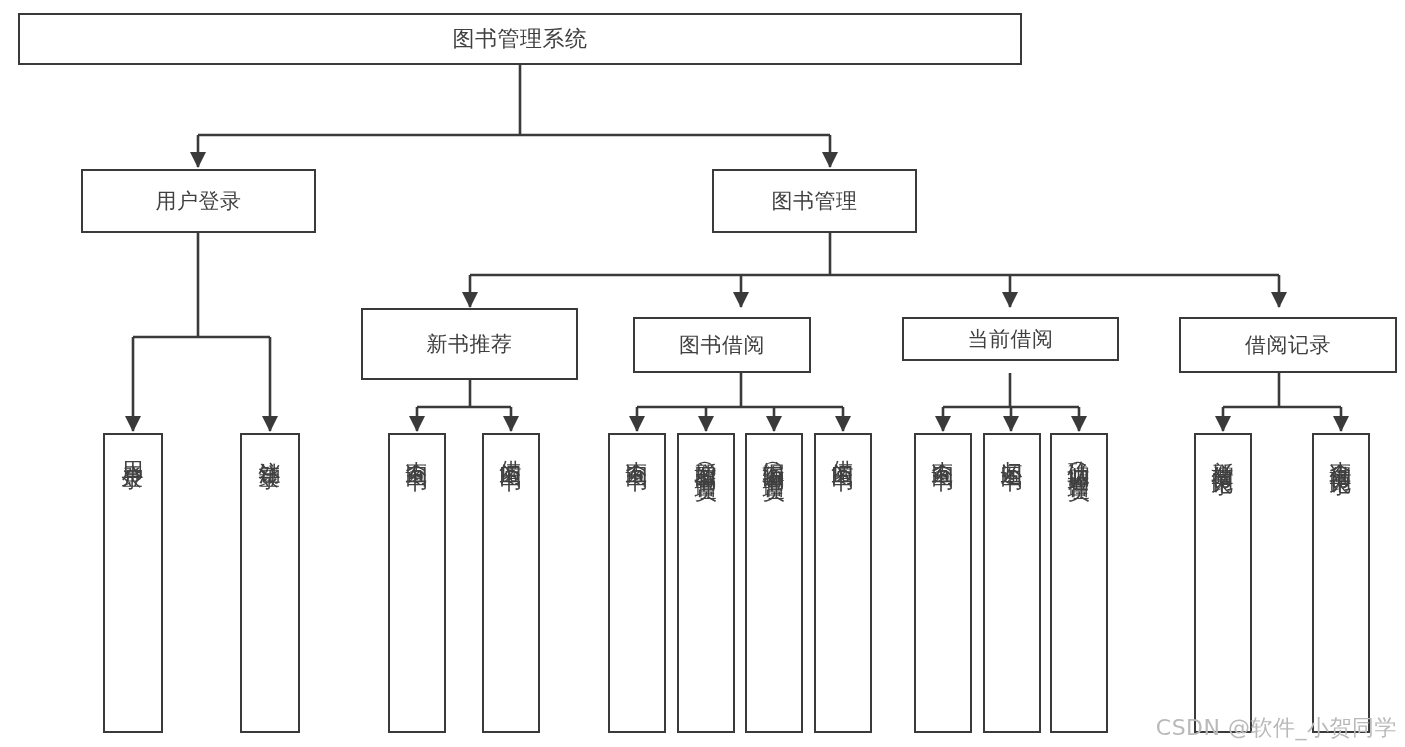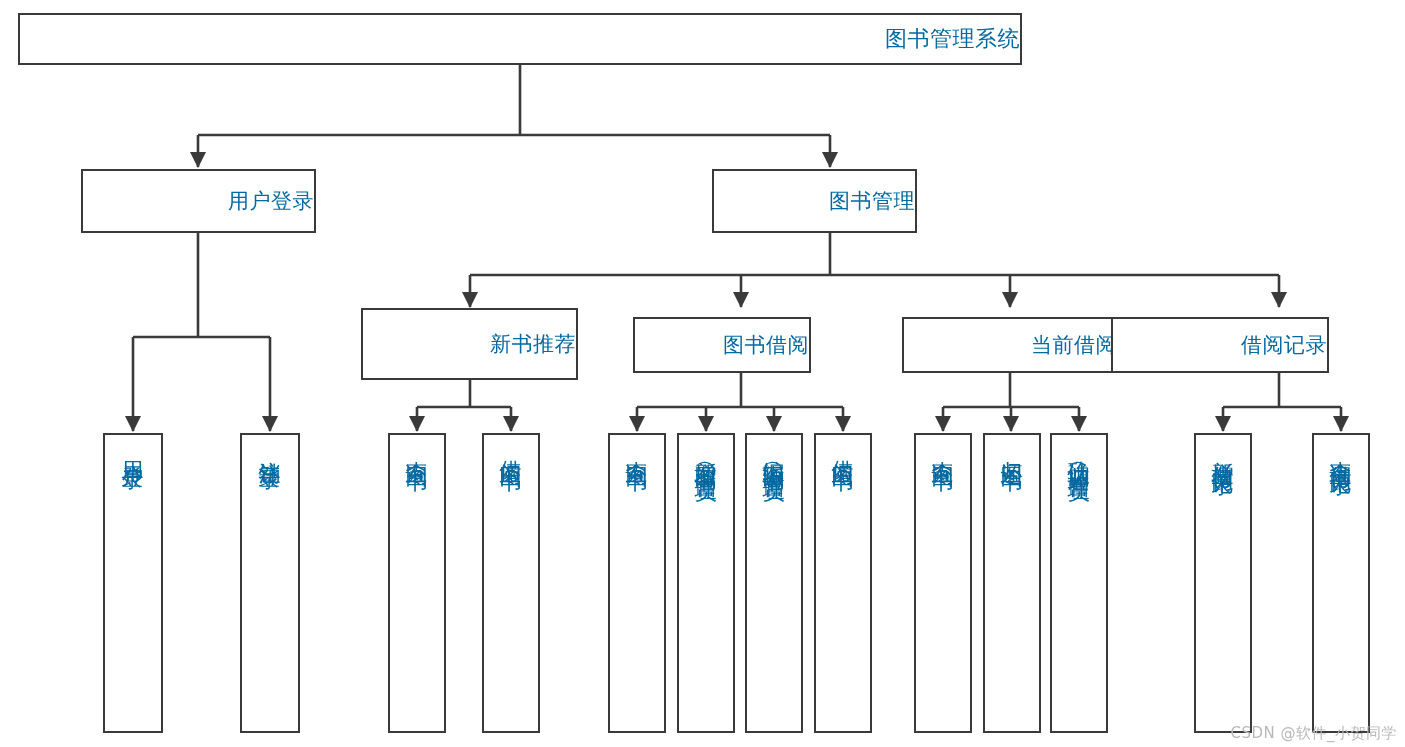--- a/index.html
+++ b/index.html
@@ -26,22 +26,22 @@
     height: 747px;
     pointer-events: none;
   }
   .node {
     position: absolute;
     box-sizing: border-box;
     background: #ffffff;
     border: 2px solid #3a3a3a;
     display: flex;
     align-items: center;
-    justify-content: flex-end;
-    color: #0369a1;
+    justify-content: center;
+    color: #404040;
     z-index: 2;
   }
   .node .lbl {
     display: block;
     text-align: center;
     line-height: 1.16;
     letter-spacing: 0.5px;
   }
   .node.horizontal .lbl {
     font-size: 21px;
@@ -62,21 +62,21 @@
     line-height: 1.05;
     margin: 0 auto;
   }
   .node.vertical.mid .lbl {
     margin-top: 0;
   }
   #watermark {
     position: absolute;
     right: 8px;
     bottom: 4px;
-    font-size: 15px;
+    font-size: 22px;
     color: #b9b9b9;
     letter-spacing: 0.5px;
     white-space: nowrap;
     z-index: 3;
     font-family: "DejaVu Sans", "Liberation Sans", sans-serif;
   }
 </style>
 </head>
 <body>
 
@@ -142,24 +142,24 @@
   <div class="node horizontal" style="left:712px; top:169px; width:205px; height:64px;">
     <span class="lbl">图书管理</span>
   </div>
 
   <div class="node horizontal" style="left:361px; top:308px; width:217px; height:72px;">
     <span class="lbl">新书推荐</span>
   </div>
   <div class="node horizontal" style="left:633px; top:317px; width:178px; height:56px;">
     <span class="lbl">图书借阅</span>
   </div>
-  <div class="node horizontal" style="left:902px; top:317px; width:217px; height:56px;">
+  <div class="node horizontal" style="left:902px; top:317px; width:217px; height:44px;">
     <span class="lbl">当前借阅</span>
   </div>
-  <div class="node horizontal" style="left:1111px; top:317px; width:218px; height:56px;">
+  <div class="node horizontal" style="left:1179px; top:317px; width:218px; height:56px;">
     <span class="lbl">借阅记录</span>
   </div>
 
   <div class="node vertical" style="left:103px; top:433px; width:60px; height:300px;">
     <span class="lbl">用户登录</span>
   </div>
   <div class="node vertical" style="left:240px; top:433px; width:60px; height:300px;">
     <span class="lbl">注销登录</span>
   </div>
 

